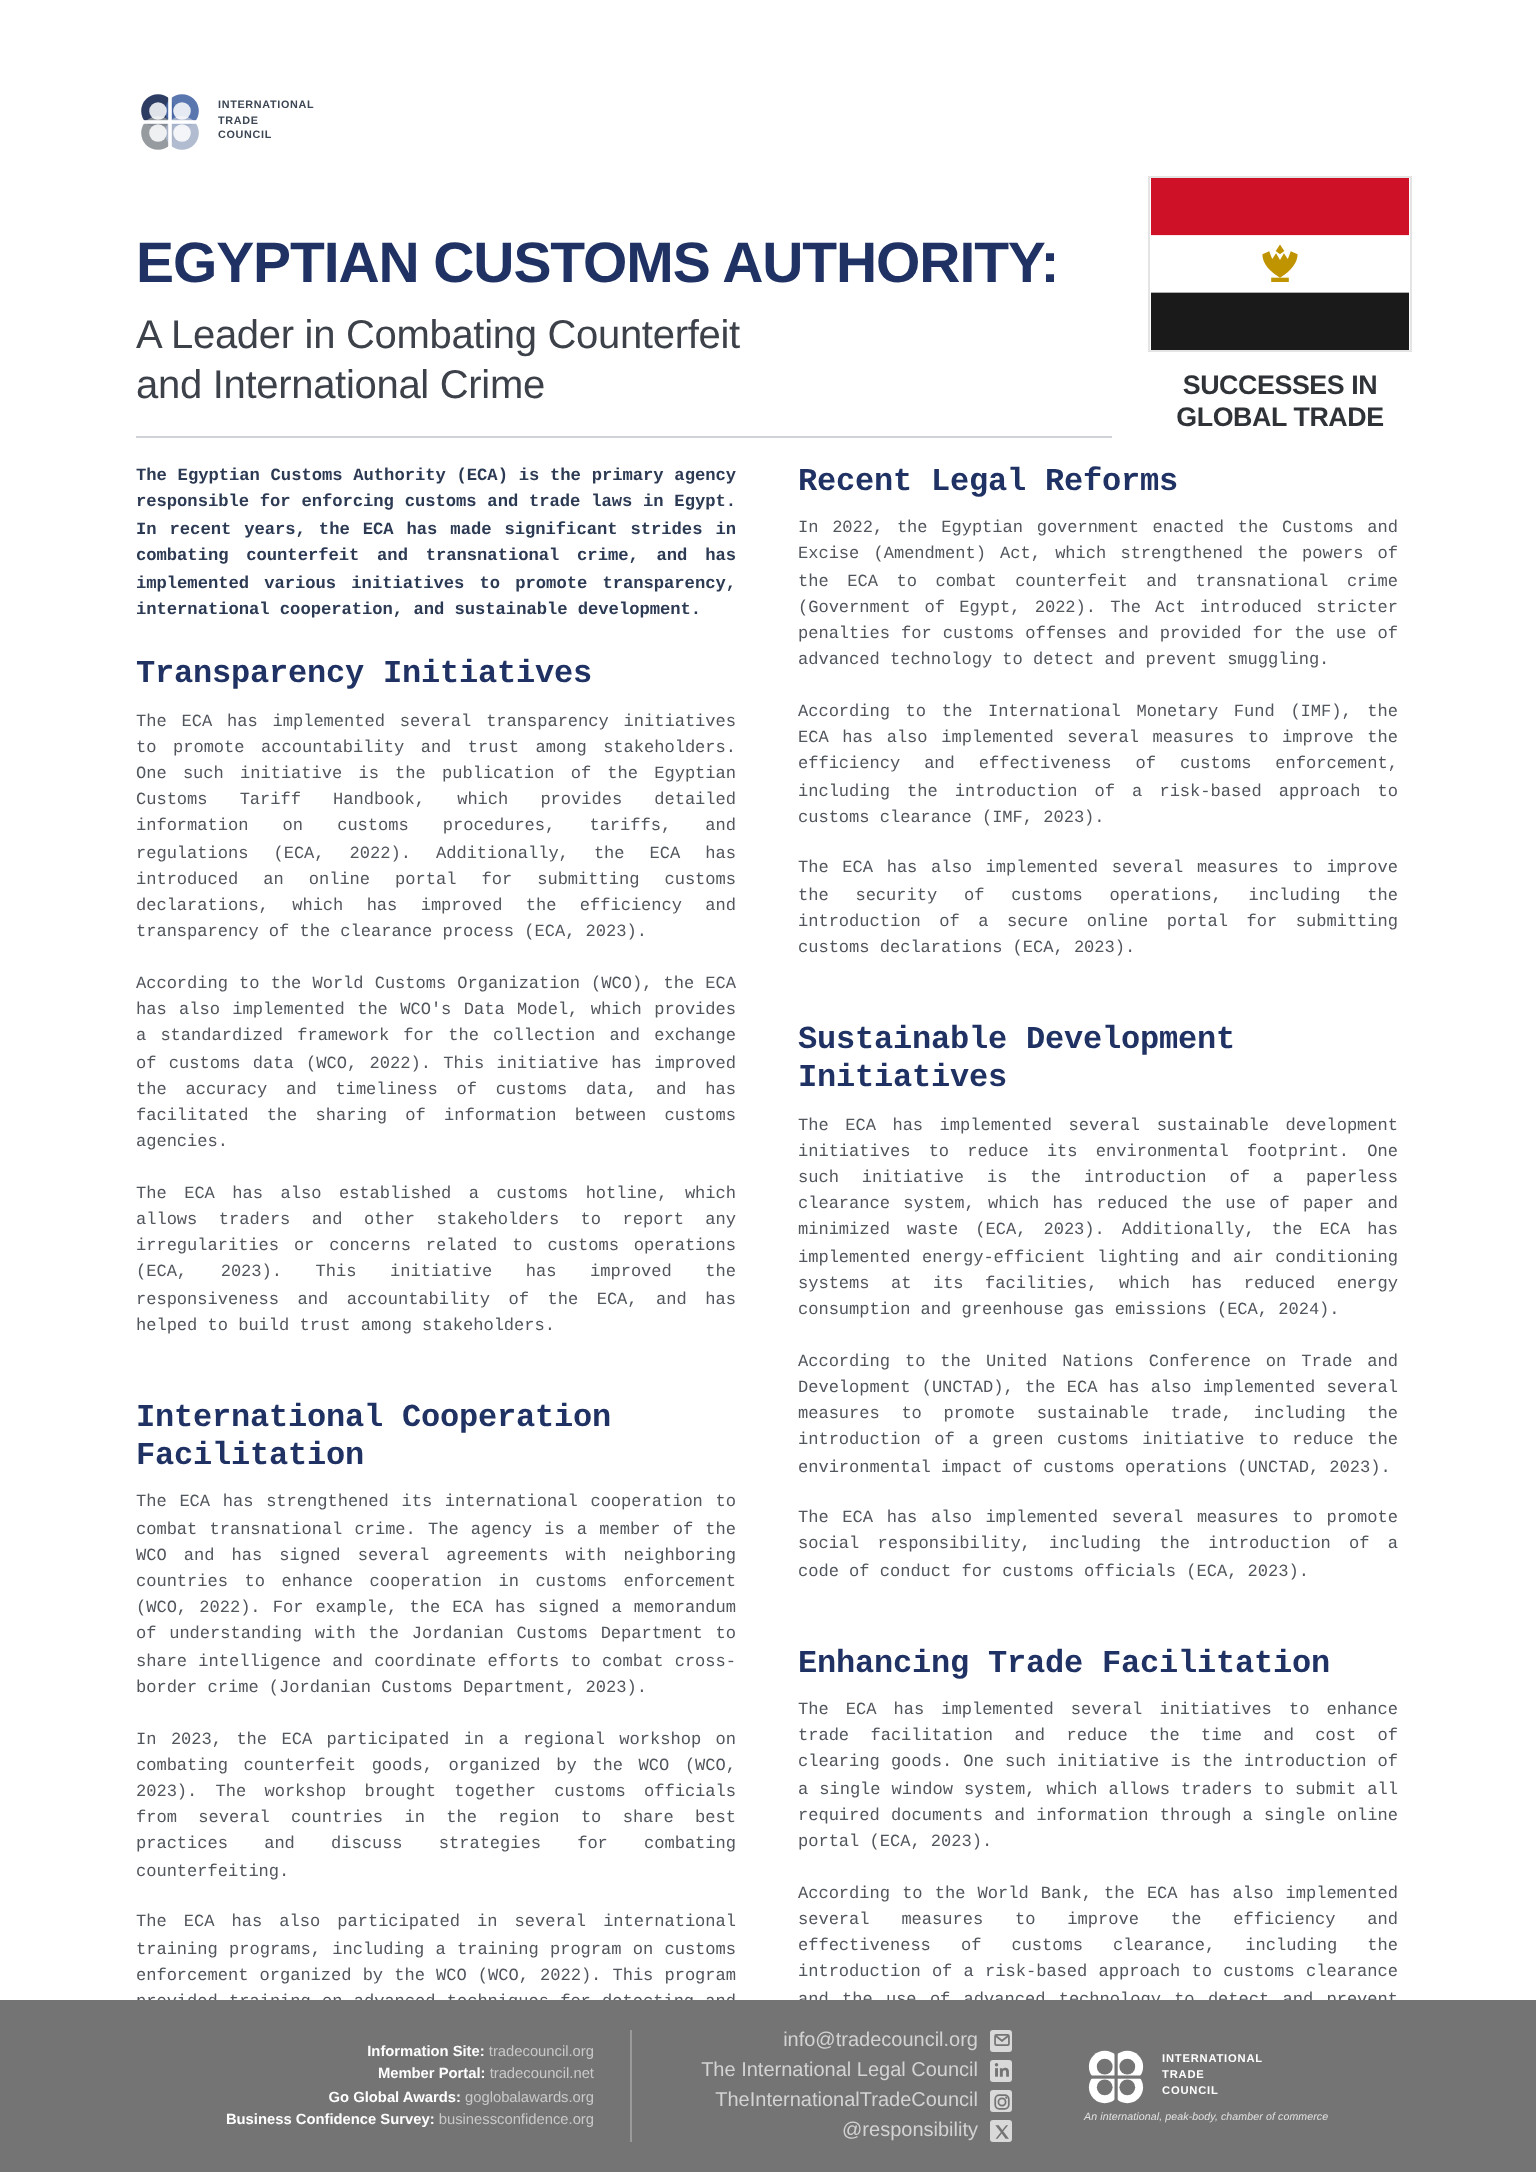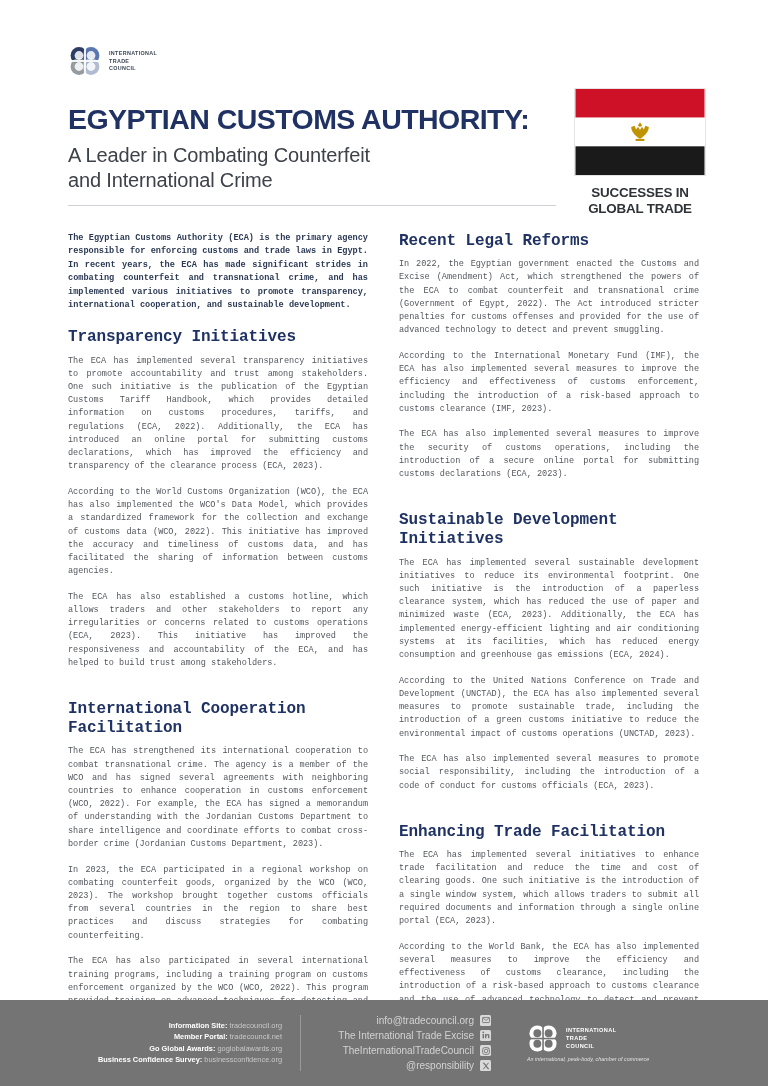--- a/index.html
+++ b/index.html
@@ -42,21 +42,21 @@
   .brand-words span {
     font-size: 5.4px;
     letter-spacing: 0.35px;
     color: #3c4654;
     line-height: 1.18;
     font-weight: 700;
     text-transform: uppercase;
   }
 
   .title-block {
-    margin-top: 26px;
+    margin-top: 39px;
     width: 488px;
   }
   .doc-title {
     font-size: 28.5px;
     font-weight: 700;
     letter-spacing: -0.55px;
     color: #1f3263;
     line-height: 1.06;
     white-space: nowrap;
   }
@@ -144,20 +144,21 @@
     background: #747474;
     display: flex;
     align-items: center;
     padding: 0 58px 0 0;
   }
   .footer-inner {
     display: flex;
     align-items: center;
     width: 100%;
     height: 58px;
+    padding-left: 15px;
   }
 
   .foot-links {
     width: 300px;
     padding-right: 18px;
     display: flex;
     flex-direction: column;
     justify-content: center;
     gap: 3.2px;
     text-align: right;
@@ -352,21 +353,21 @@
         <div class="srow">
           <span>info@tradecouncil.org</span>
           <span class="sicon">
             <svg width="8" height="8" viewBox="0 0 12 12">
                 <rect x="0.8" y="2.2" width="10.4" height="7.6" rx="1" fill="none" stroke="#747474" stroke-width="1.3"></rect>
                 <path d="M1.2 2.8 L6 6.6 L10.8 2.8" fill="none" stroke="#747474" stroke-width="1.3"></path>
               </svg>
           </span>
         </div>
         <div class="srow">
-          <span>The International Trade Excise</span>
+          <span>The International Legal Council</span>
           <span class="sicon">
             <svg width="8" height="8" viewBox="0 0 12 12">
                 <rect x="0.8" y="4.6" width="2.2" height="6.4" fill="#747474"></rect>
                 <circle cx="1.9" cy="2" r="1.3" fill="#747474"></circle>
                 <path d="M4.4 11 V4.6 H6.4 V5.5 C6.9 4.7 7.8 4.4 8.6 4.4 C10.2 4.4 11.2 5.4 11.2 7.2 V11 H9.1 V7.6 C9.1 6.7 8.7 6.2 8 6.2 C7.2 6.2 6.6 6.8 6.6 7.7 V11 Z" fill="#747474"></path>
               </svg>
           </span>
         </div>
         <div class="srow">
           <span>TheInternationalTradeCouncil</span>

